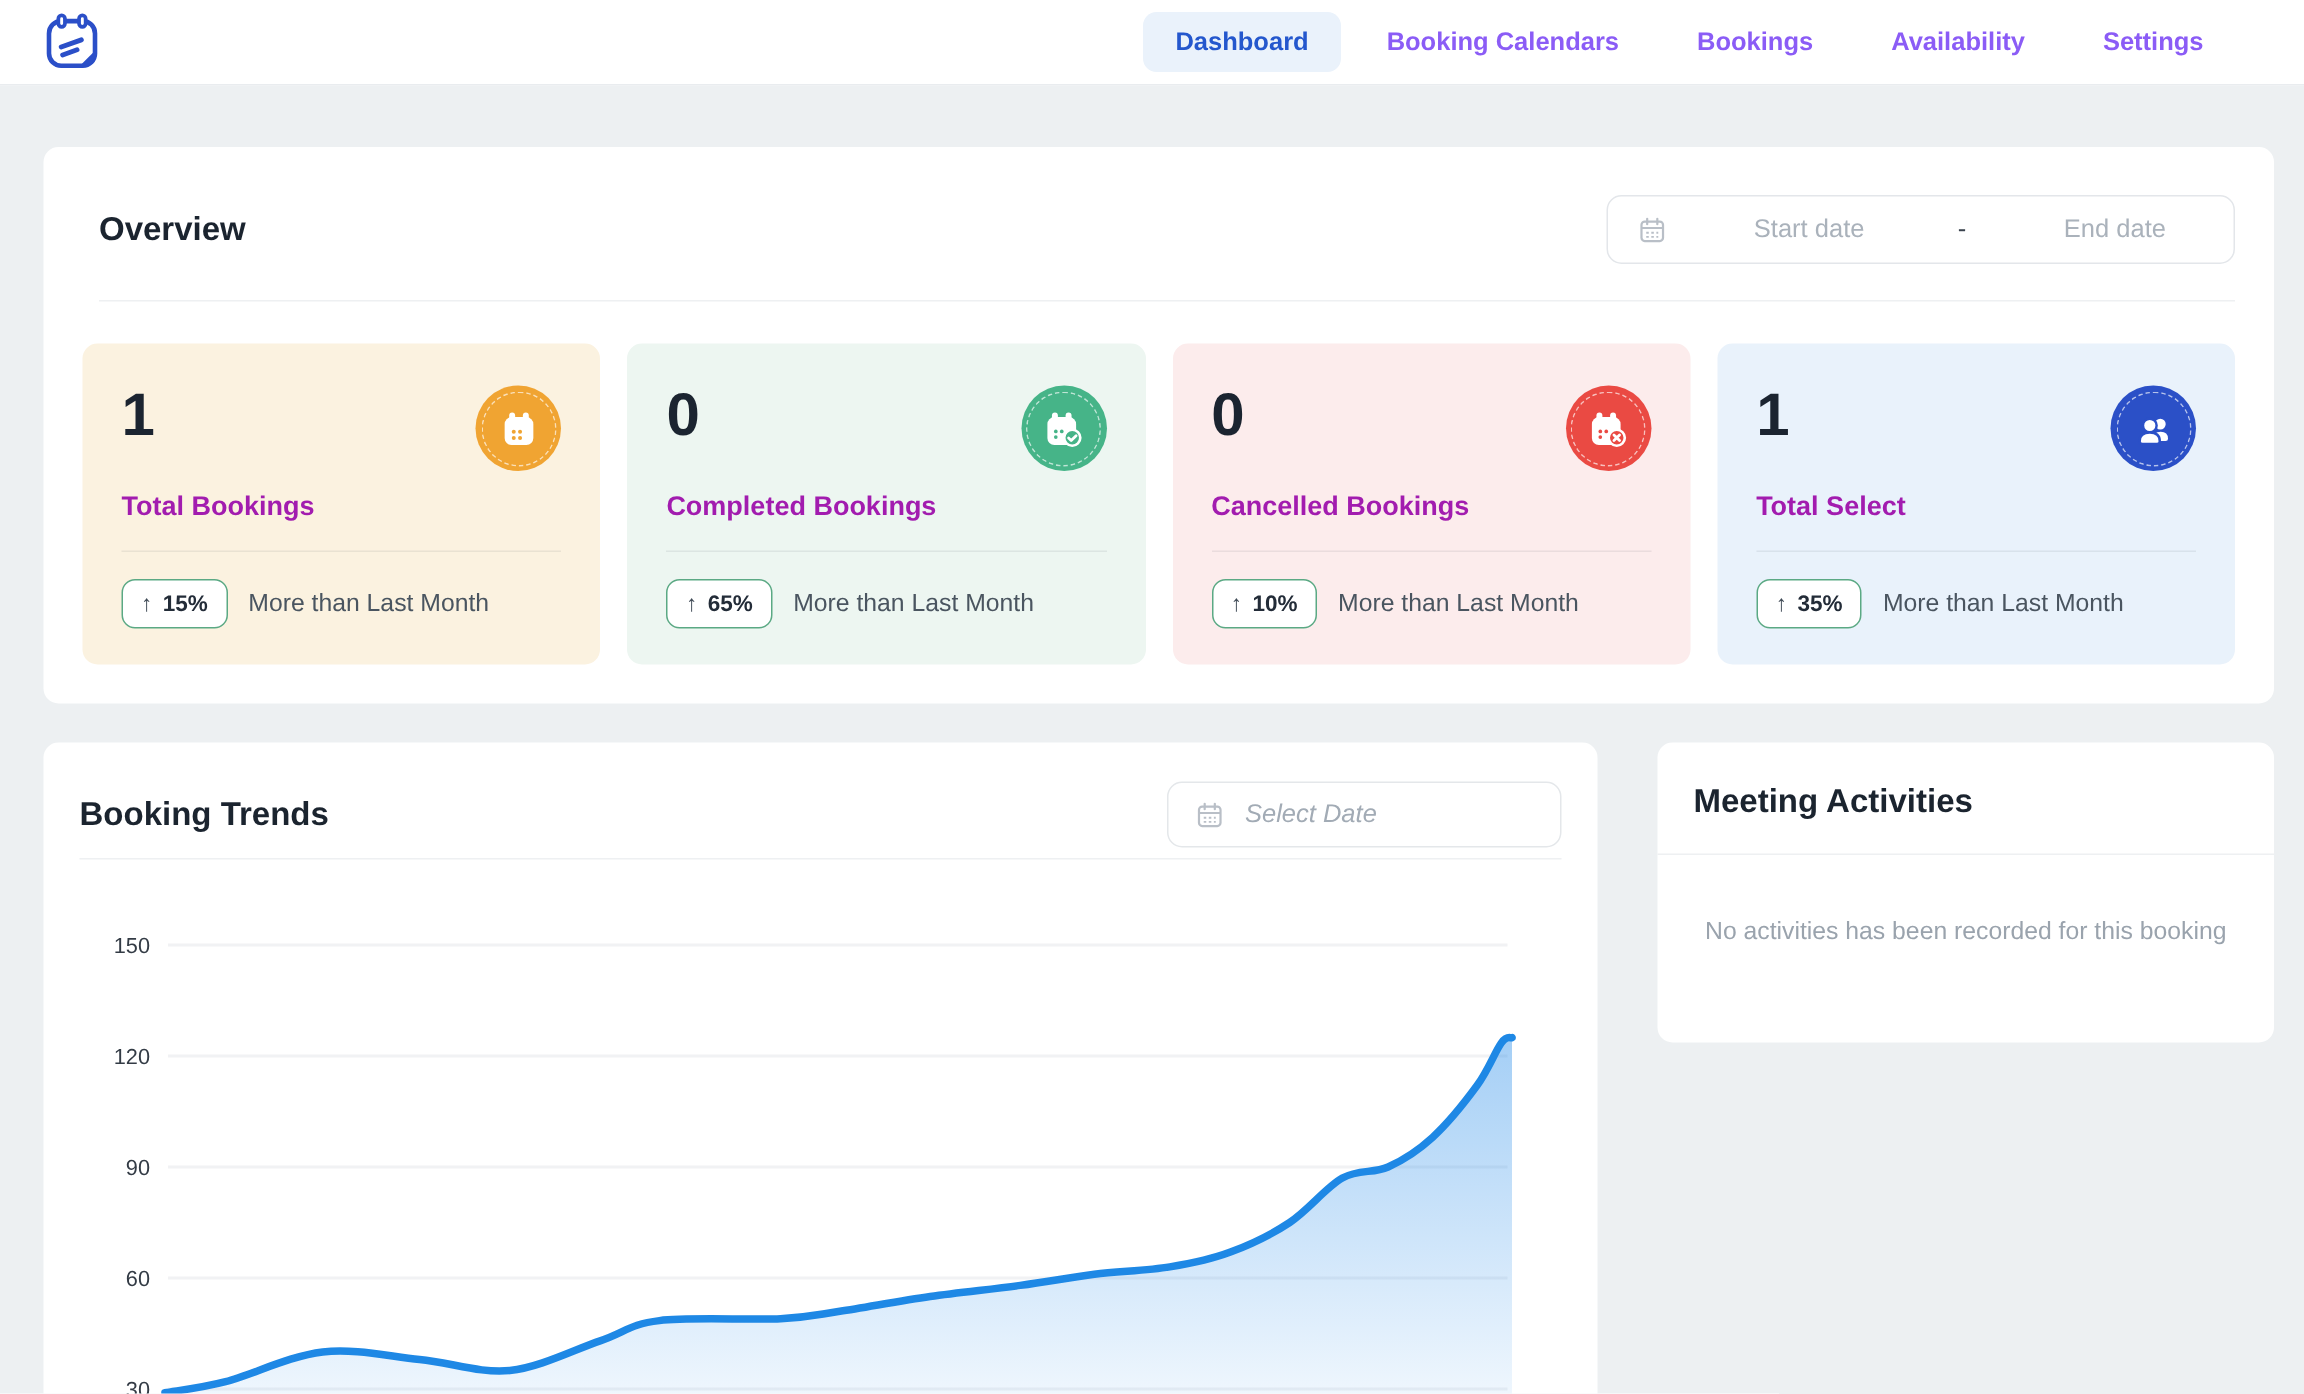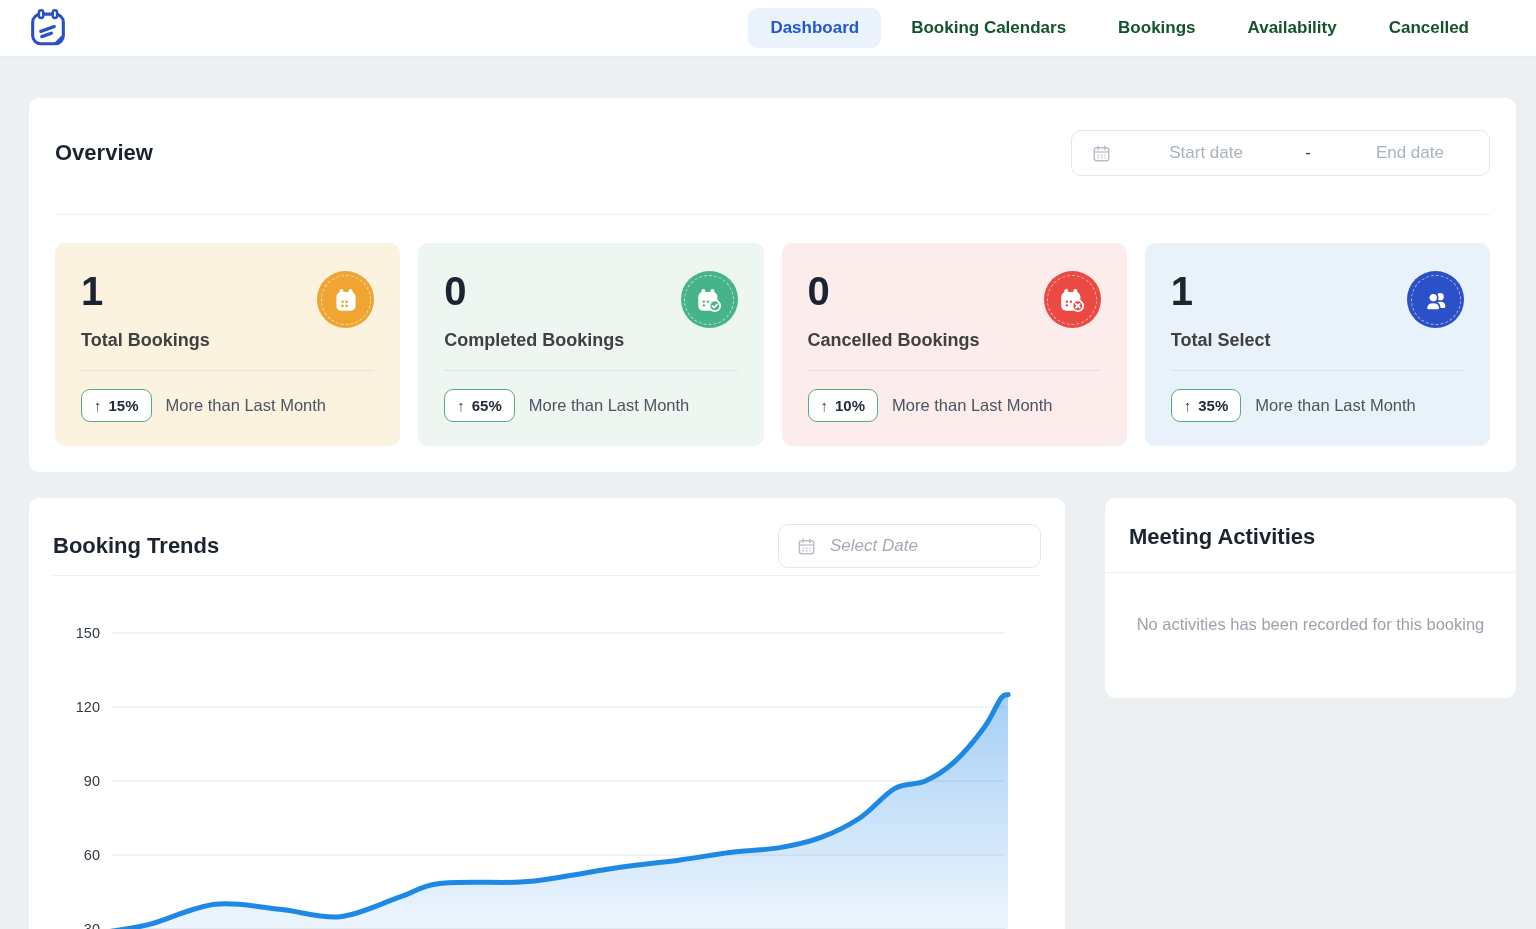--- a/index.html
+++ b/index.html
@@ -11,45 +11,45 @@
   }
   
   header {
     height:57px; background:#ffffff; border-bottom:1px solid #e9ecef;
     display:flex; align-items:center; justify-content:space-between;
     padding:0 45px 0 25px;
   }
   .logo { width:46px; height:46px; display:flex; align-items:center; justify-content:center; cursor:pointer; }
   nav ul { list-style:none; display:flex; align-items:center; gap:8px; }
   .nav-item {
-    font-size:17px; font-weight:600; color:#14532d; padding:10px 22px;
+    font-size:17px; font-weight:600; color:#8b5cf6; padding:10px 22px;
     border-radius:9px; cursor:pointer; white-space:nowrap;
   }
   .nav-item.active { background:#eaf2fb; color:#2457cd; }
   
   .container { margin:41px 20px 0 29px; }
   .card { background:#ffffff; border-radius:10px; }
   
   .overview-card { padding:26px; }
   .overview-head {
     display:flex; justify-content:space-between; align-items:center;
-    padding:6px 0 38px; border-bottom:1px solid #eef0f2;
+    padding:6px 0 24px; border-bottom:1px solid #eef0f2;margin-left:11px;
   }
   .section-title { font-size:22px; font-weight:700; color:#1b242f; }
   .date-range {
     width:419px; height:46px; border:1px solid #e3e6ea; border-radius:10px;
     display:flex; align-items:center; padding:0 20px; color:#aab2bb; font-size:17px;
     background:#fff; cursor:pointer;gap:36px;
   }
   .date-range .ph { flex:1; text-align:center; }
   .date-range .sep { color:#39424d; padding:0 4px; }
   .stats { display:grid; grid-template-columns:repeat(4,1fr); gap:18px; margin-top:28px; }
   .stat-card { border-radius:10px; padding:28px 26px 24px; position:relative; }
   .stat-value { font-size:40px; font-weight:700; line-height:1; letter-spacing:-1px; color:#1b2430; }
-  .stat-label { font-size:18px; font-weight:700; margin-top:19px; color:#404040; }
+  .stat-label { font-size:18px; font-weight:700; margin-top:30px; color:#a21caf; }
   .stat-divider { border-top:1px solid rgba(28,36,48,0.08); margin-top:19px; }
   .stat-foot { display:flex; align-items:center; gap:14px; margin-top:18px; }
   .badge {
     background:#ffffff; border:1.5px solid #5ba984; border-radius:9px;
     padding:7px 12px; font-size:15px; font-weight:700; color:#232c38;
     display:flex; align-items:center; gap:7px;
   }
   .badge .arrow { font-weight:400; color:#3f4a56; }
   .note { font-size:16.5px; color:#4a5560; }
   .icon-circle {
@@ -92,21 +92,21 @@
       <path d="M17.5 33 L27.5 29.4" stroke="#2b4fc8" stroke-width="3.4" stroke-linecap="round"></path>
       <path d="M29.5 40.6 L40 30 L40 33.2 Q40 40.6 32.6 40.6 Z" fill="#2b4fc8"></path>
     </svg>
   </div>
   <nav>
     <ul>
       <li class="nav-item active">Dashboard</li>
       <li class="nav-item">Booking Calendars</li>
       <li class="nav-item">Bookings</li>
       <li class="nav-item">Availability</li>
-      <li class="nav-item">Cancelled</li>
+      <li class="nav-item">Settings</li>
     </ul>
   </nav>
 </header>
 
 <div class="container">
 
   <section class="card overview-card">
     <div class="overview-head">
       <h2 class="section-title">Overview</h2>
       <div class="date-range">

